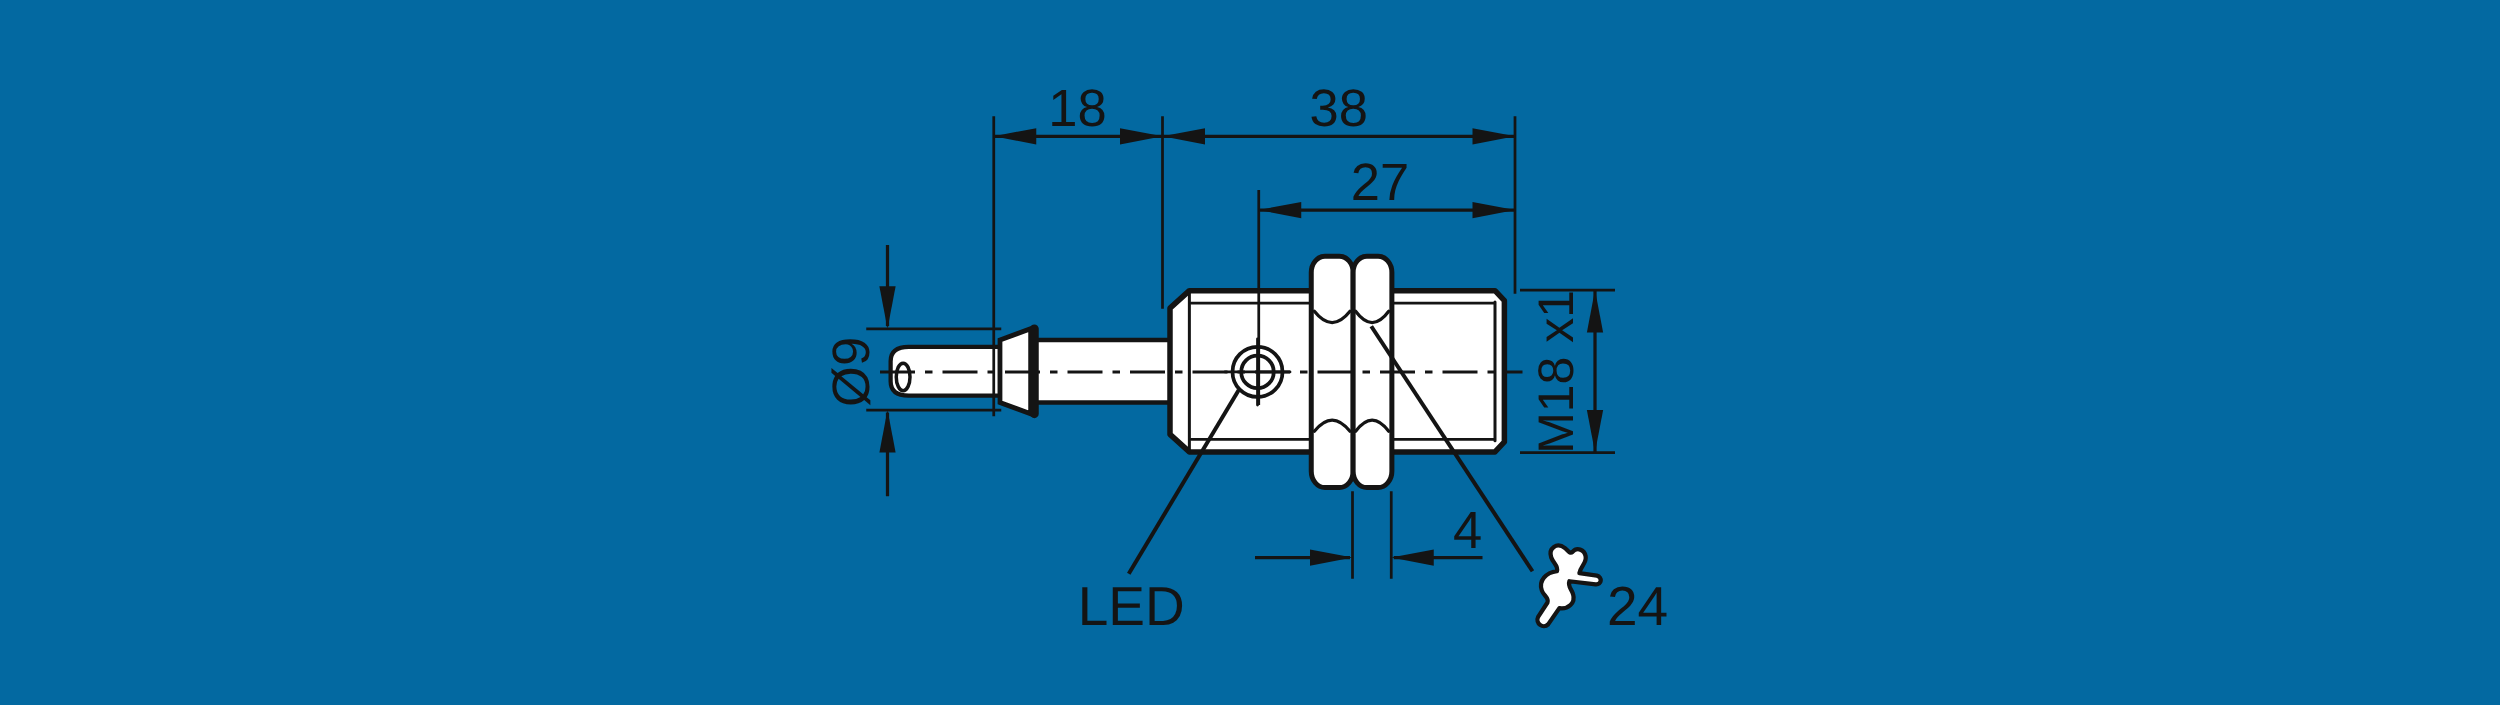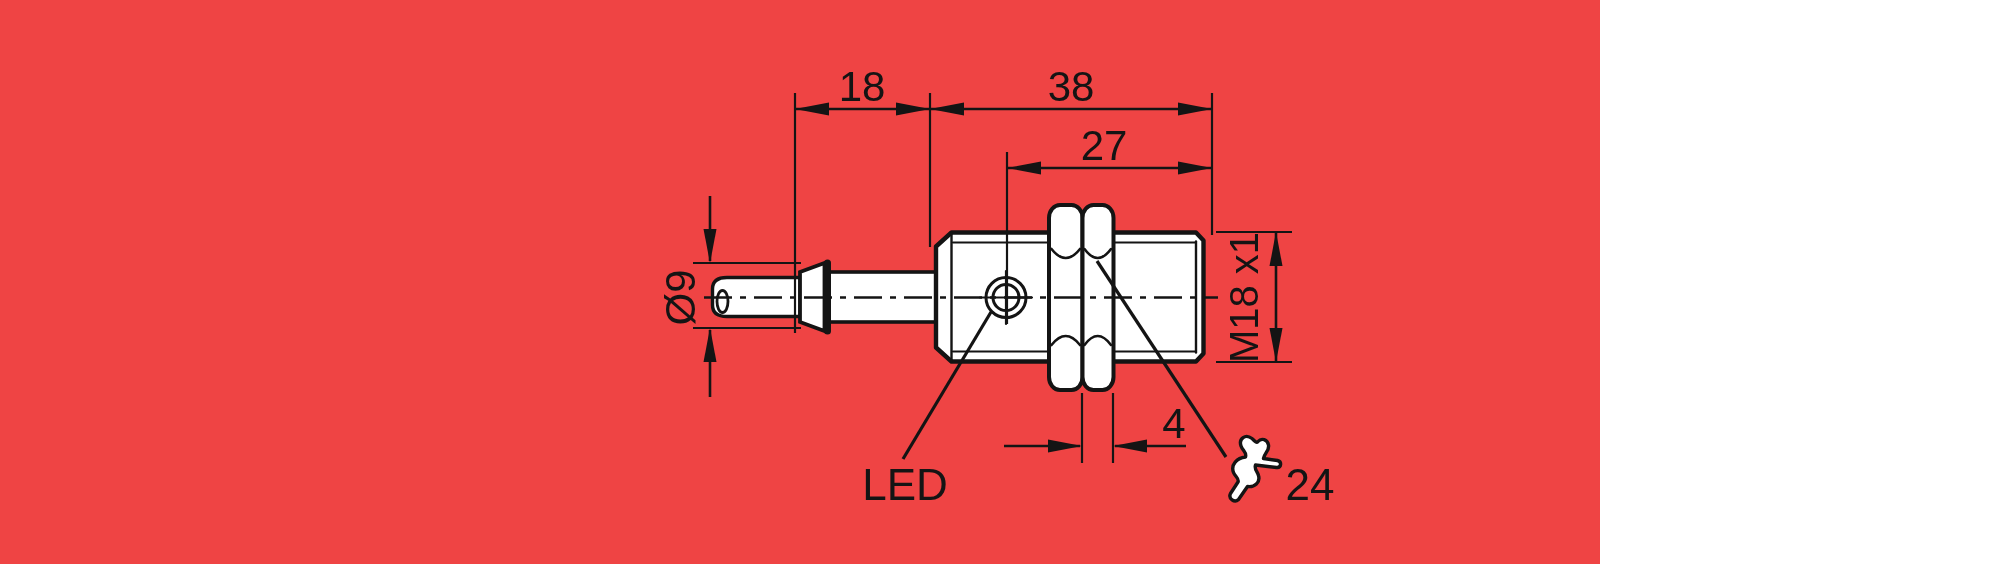--- a/index.html
+++ b/index.html
@@ -2,23 +2,23 @@
 <html><head>
 <meta charset="utf-8">
 <style>
   html, body {
     margin: 0;
     padding: 0;
     background: #ffffff;
   }
   .stage {
     position: relative;
-    width: 1600px;
+    width: 2000px;
     height: 564px;
-    background: #ef4444;
+    background: #0369a1;
     overflow: hidden;
     font-family: "Liberation Sans", sans-serif;
   }
   svg text {
     font-family: "Liberation Sans", sans-serif;
     fill: #141414;
   }
   .dim-num { font-size: 42px; }
   .dim-num-sm { font-size: 42px; }
   .callout { font-size: 44px; }

